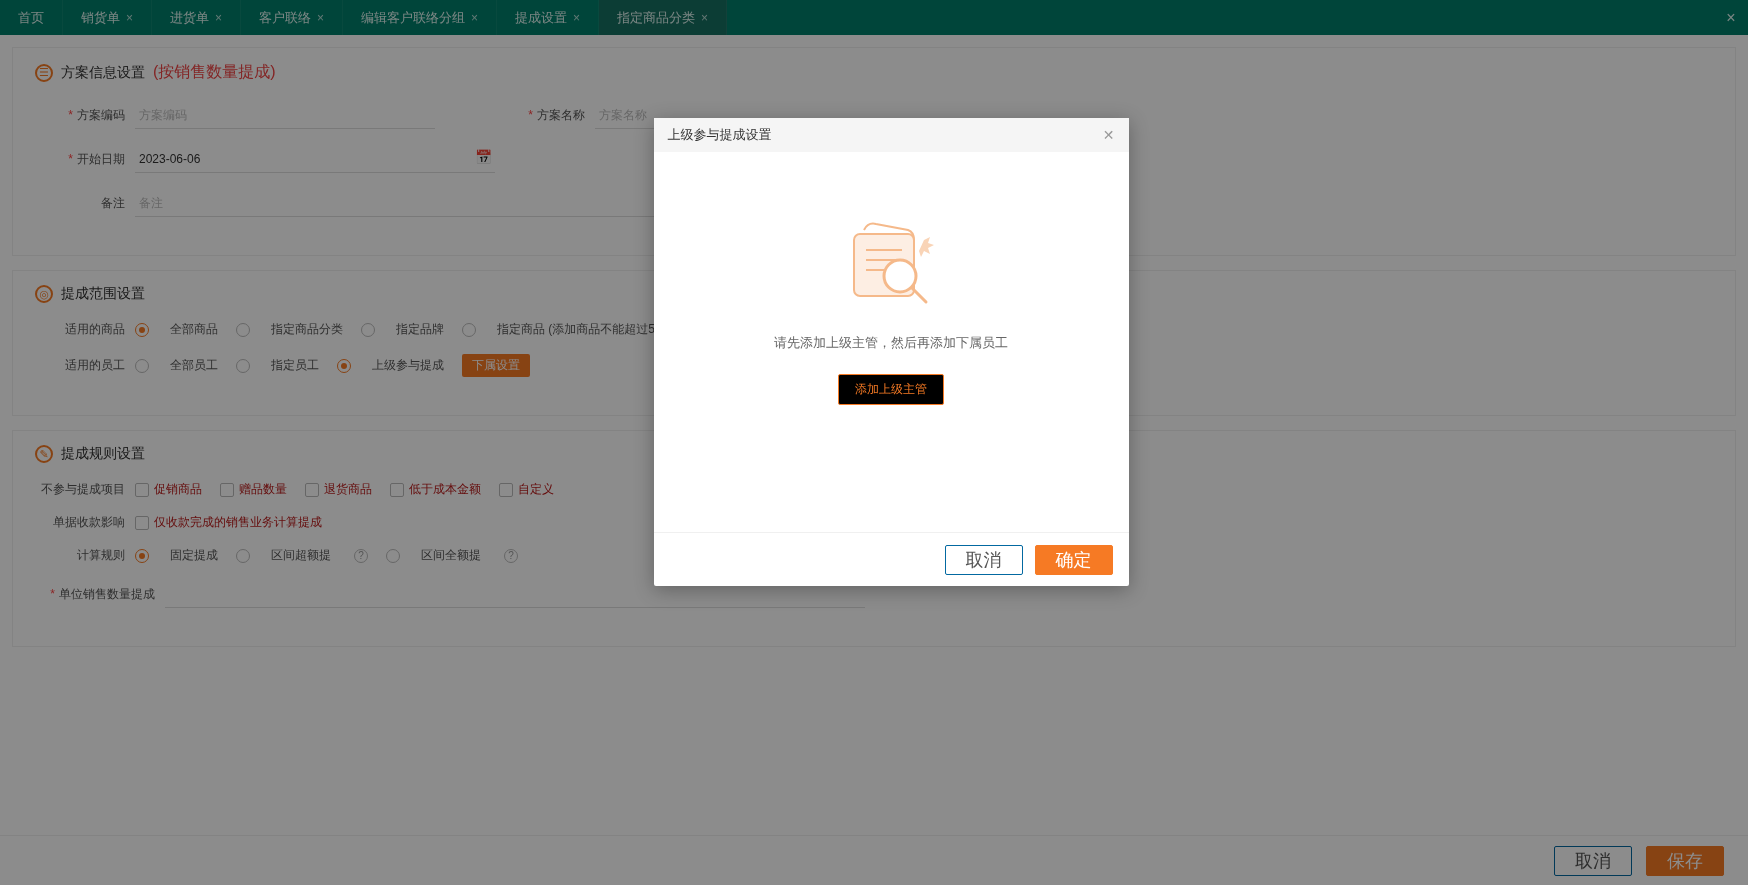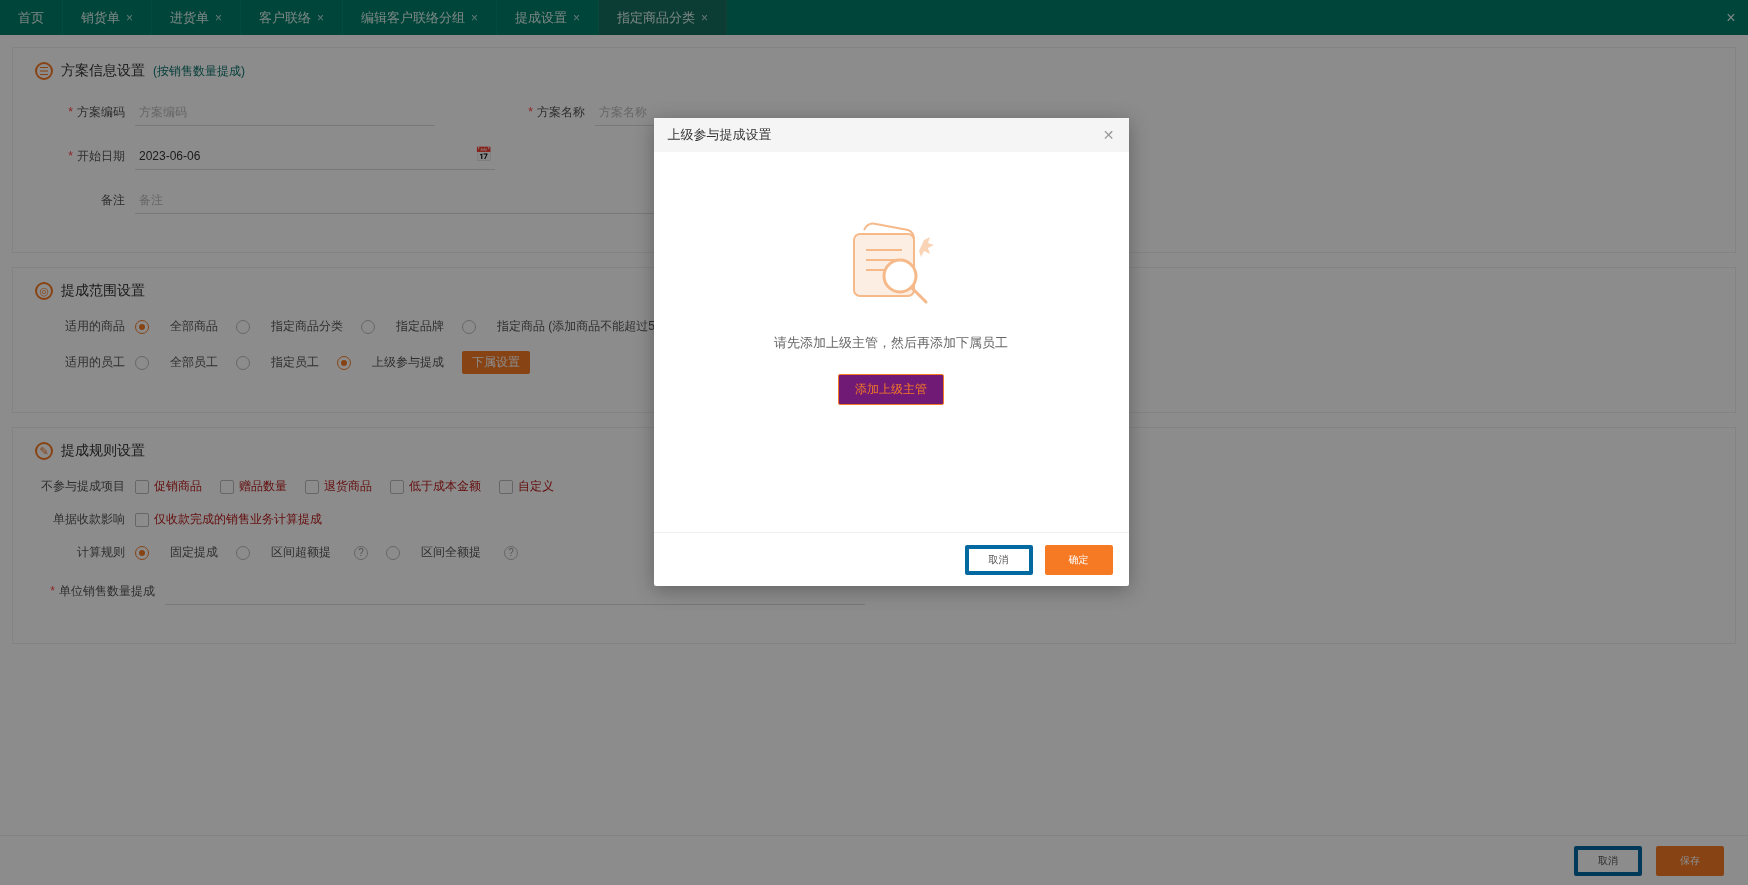--- a/index.html
+++ b/index.html
@@ -68,21 +68,21 @@
     font-size:14px;
     color:#333;
     margin-bottom: 18px;
   }
   .panel-title .bullet {
     width:18px;height:18px;border-radius:50%;
     border:2px solid #f67a24;
     display:flex;align-items:center;justify-content:center;
     color:#f67a24;font-size:11px;
   }
-  .panel-title .sub { color:#0f766e;font-size:12px; }
+  .panel-title .sub { color:#ef4444;font-size:16px; }
   .form-row {
     display:flex;
     align-items:center;
     margin-bottom: 16px;
     gap: 10px;
   }
   .form-label {
     width: 90px;
     text-align: right;
     color:#555;
@@ -150,22 +150,22 @@
   }
   .anchor-line { width:1px;height:10px;background:#ddd; }
   
   .footer {
     position:absolute;bottom:0;left:0;right:0;
     height:50px;background:#fff;border-top:1px solid #eee;
     display:flex;align-items:center;justify-content:flex-end;gap:14px;
     padding-right:24px;
   }
   .btn {
-    height:30px;padding:0 20px;border-radius:2px;font-size:10px;cursor:pointer;
-    border:4px solid #0369a1;background:#fff;color:#555;
+    height:30px;padding:0 20px;border-radius:2px;font-size:18px;cursor:pointer;
+    border:1px solid #0369a1;background:#fff;color:#555;
   }
   .btn.primary { background:#f67a24;border-color:#f67a24;color:#fff; }
   
   .overlay {
     position:absolute;inset:0;
     background:rgba(0,0,0,0.45);
     display:flex;align-items:flex-start;justify-content:center;
     padding-top:118px;
     z-index:100;
     padding-left:34px;
@@ -182,21 +182,21 @@
   }
   .modal-close { cursor:pointer;color:#999;font-size:14px; }
   .modal-body {
     flex:1;padding:60px 20px 40px 20px;
     display:flex;flex-direction:column;align-items:center;gap:22px;
     min-height:380px;
   }
   .empty-illus { width:110px;height:100px;position:relative; }
   .empty-text { color:#666;font-size:13px; }
   .btn-outline-primary {
-    border:1px solid #f67a24;color:#f67a24;background:#701a75;
+    border:1px solid #f67a24;color:#f67a24;background:#000000;
     padding:6px 16px;border-radius:2px;font-size:12px;cursor:pointer;
   }
   .modal-foot {
     height:54px;display:flex;align-items:center;justify-content:flex-end;gap:12px;
     padding:0 16px;border-top:1px solid #f0f0f0;
   }
 </style>
 </head>
 <body>
 

